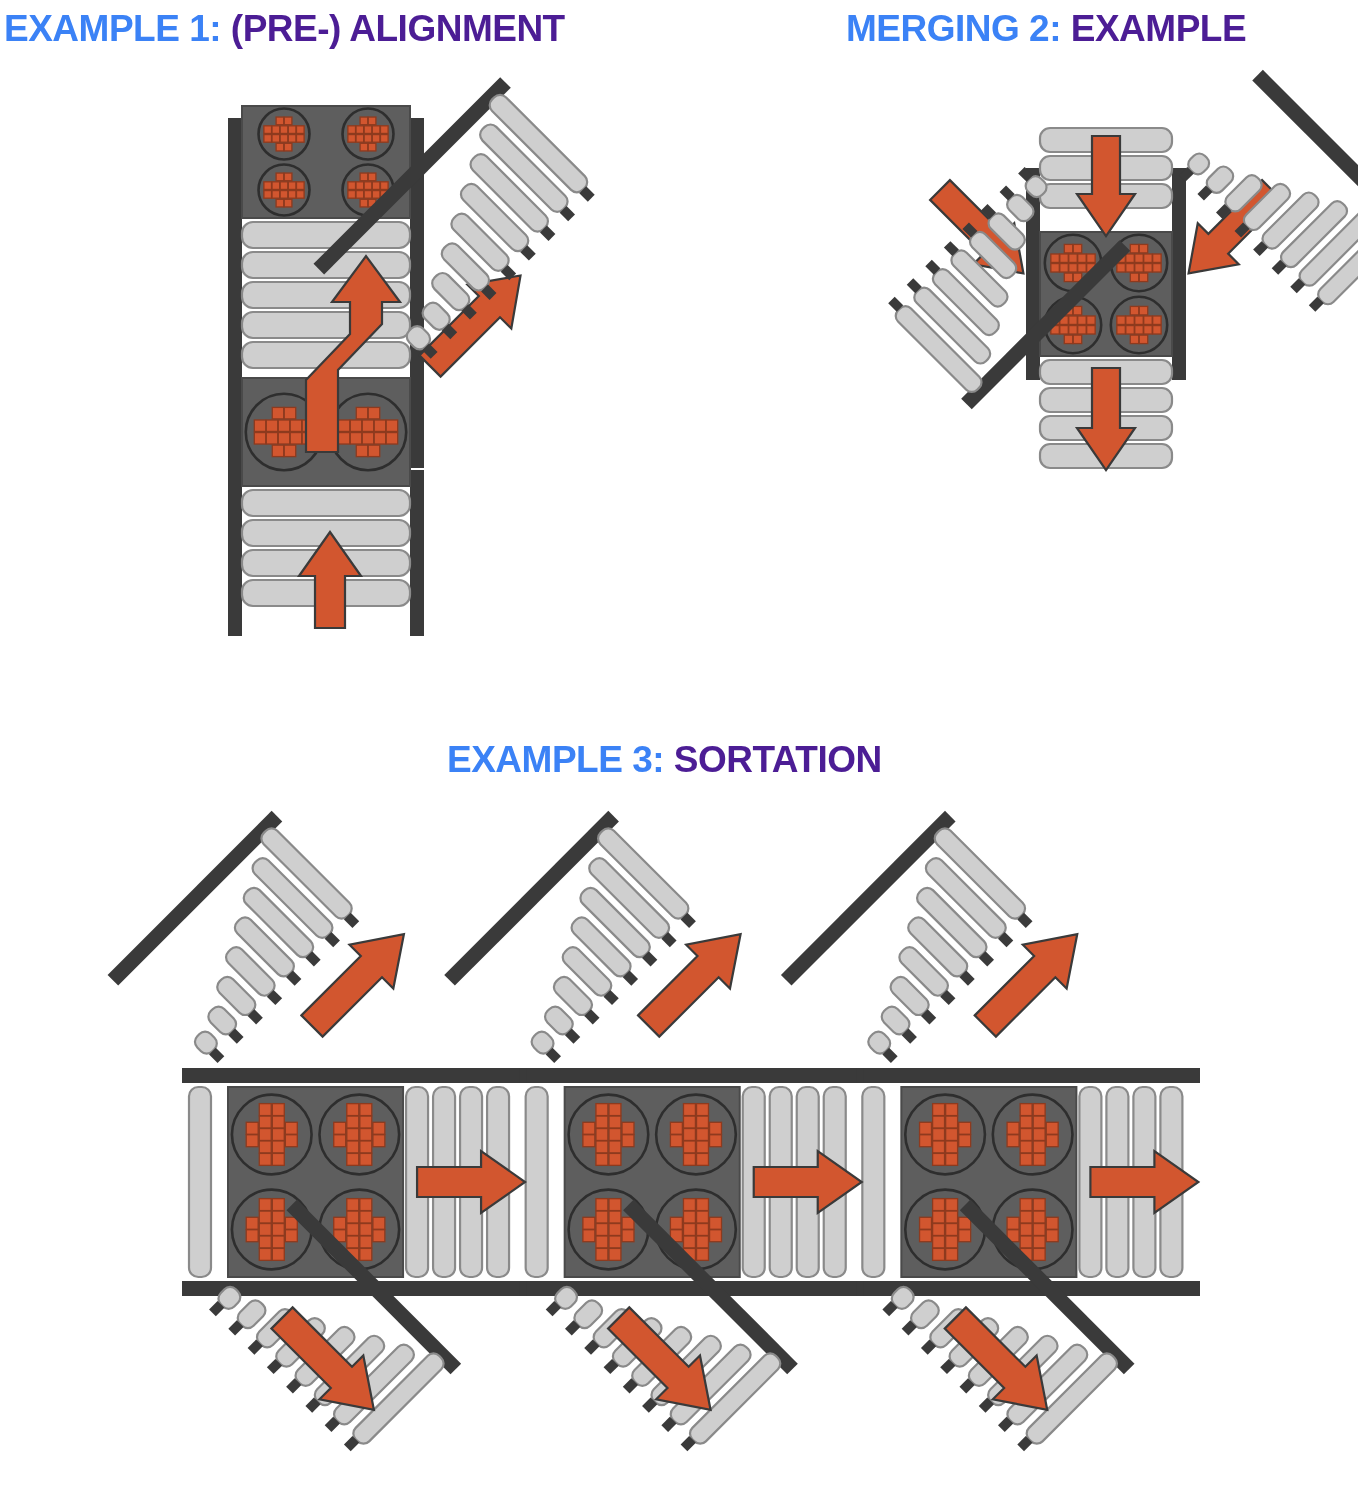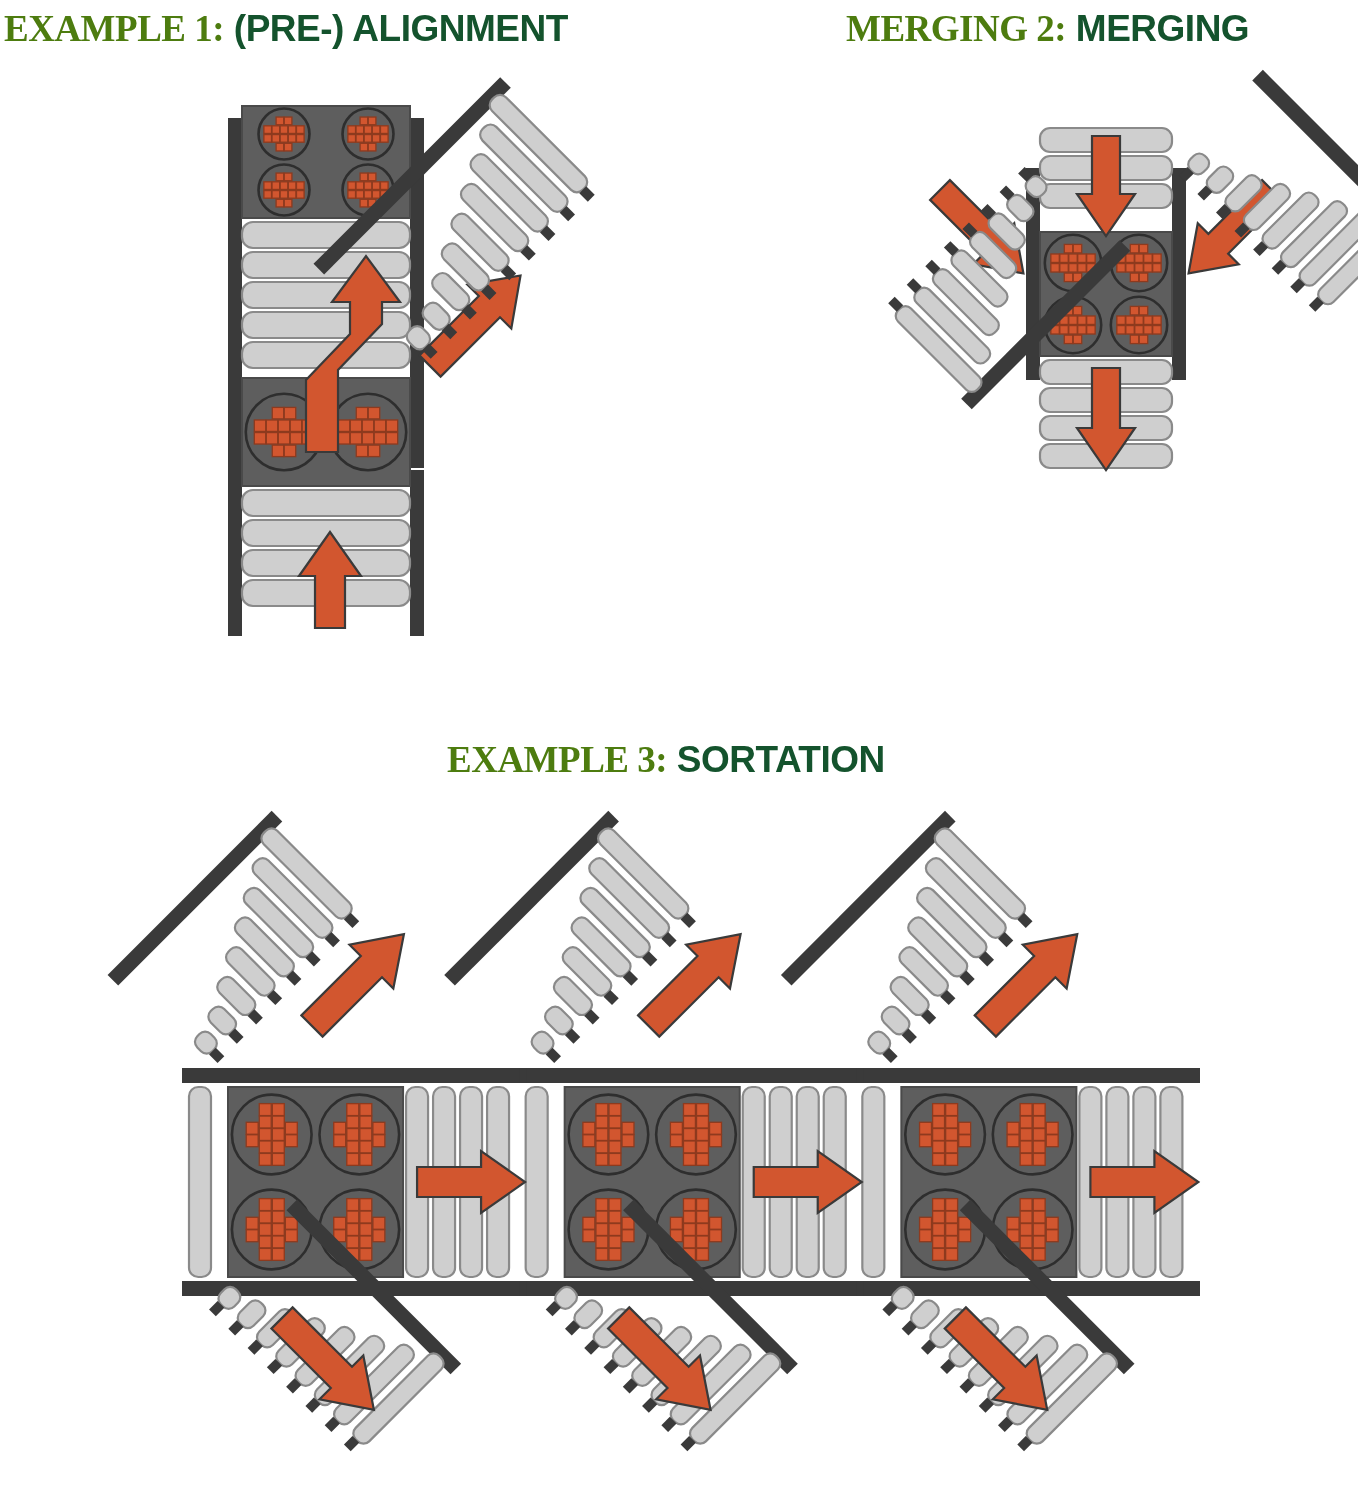--- a/index.html
+++ b/index.html
@@ -8,39 +8,39 @@
     font-family:"Liberation Sans", sans-serif;
   }
   .title{
     position:absolute;
     font-weight:bold;
     font-size:37px;
     letter-spacing:-0.5px;
     white-space:nowrap;
     line-height:1;
   }
-  .t-dark{color:#4d7c0f;font-family:Liberation Serif, serif;}
-  .t-accent{color:#14532d;}
+  .t-dark{color:#3b82f6;}
+  .t-accent{color:#4c1d95;}
   #title1{left:4px;top:10px;}
   #title2{left:846px;top:10px;}
   #title3{left:447px;top:741px;text-align:center;}
   .stage{position:absolute;left:0;top:0;width:1358px;height:1504px;}
   svg{display:block;overflow:visible;}
 </style>
 </head>
 <body>
 
 <div class="title" id="title1">
   <span class="t-dark">EXAMPLE 1:</span>
   <span class="t-accent">(PRE-) ALIGNMENT</span>
 </div>
 
 <div class="title" id="title2">
   <span class="t-dark">MERGING 2:</span>
-  <span class="t-accent">MERGING</span>
+  <span class="t-accent">EXAMPLE</span>
 </div>
 
 <div class="title" id="title3">
   <span class="t-dark">EXAMPLE 3:</span>
   <span class="t-accent">SORTATION</span>
 </div>
 
 <div class="stage">
   <svg width="1358" height="1504" viewBox="0 0 1358 1504" xmlns="http://www.w3.org/2000/svg">
     <g id="fig-example1">

